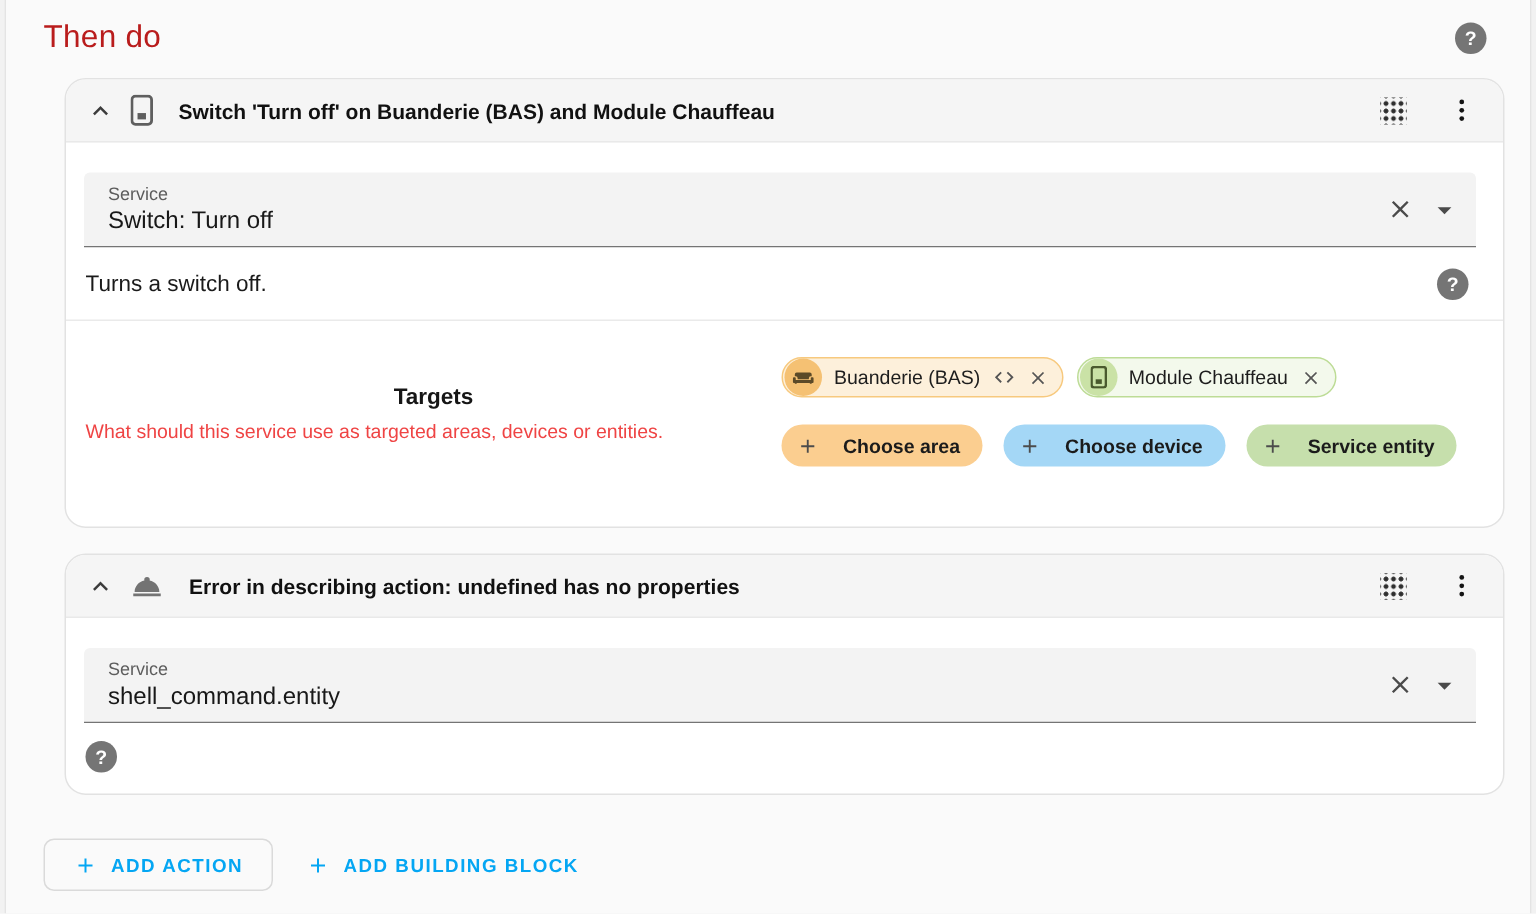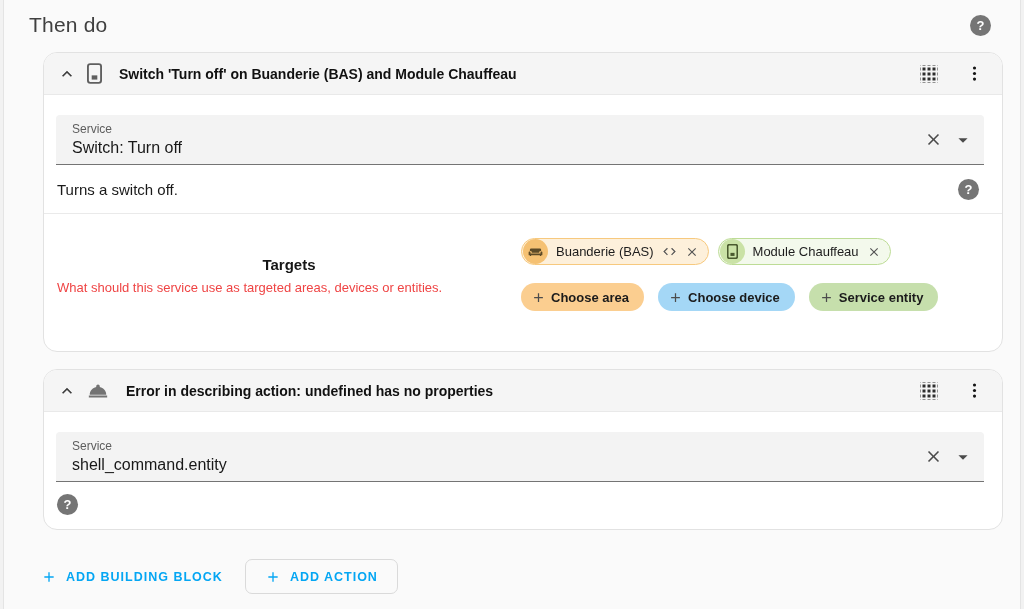--- a/index.html
+++ b/index.html
@@ -10,21 +10,21 @@
     font-family:"Liberation Sans","DejaVu Sans",sans-serif;
     color:#1c1c1c;
   }
   .frame {
     margin:0 3px; min-height:609px; background:#fafafa;
     border-left:1px solid #e4e4e4; border-right:1px solid #e4e4e4;
   }
   
   .page-header{ display:flex; align-items:center; justify-content:space-between;
     padding:13px 29px 15px 25px; }
-  .page-title{ margin:0; font-size:21px; font-weight:500; color:#404040; letter-spacing:.2px;}
+  .page-title{ margin:0; font-size:21px; font-weight:500; color:#b91c1c; letter-spacing:.2px;}
   .help{ width:21px;height:21px;border-radius:50%;background:#757575;color:#fff;
     font-size:13px;font-weight:bold;display:flex;align-items:center;justify-content:center;
     cursor:pointer; flex:0 0 auto; user-select:none;}
   
   .card{ margin:0 17px 17px 39px; background:#fff; border:1px solid #e2e2e2;
     border-radius:14px; overflow:hidden; }
   .card-header{ display:flex; align-items:center; height:42px; background:#f5f5f5;
     border-bottom:1px solid #e9e9e9; padding:0 16px 0 8px; cursor:pointer;}
   .icon-btn{ background:none;border:none;padding:0;display:flex;align-items:center;
     justify-content:center;cursor:pointer;}
@@ -58,21 +58,21 @@
   .chip-row{ display:flex; gap:9px; flex-wrap:wrap;}
   .chip-row.choosers{ gap:14px;}
   .chip{ display:inline-flex; align-items:center; height:27px; border-radius:14px;
     border:1px solid; padding:0 9px 0 1px; gap:8px; font-size:13px; font-weight:500;
     color:#1d1d1d; cursor:pointer; background:#fff;}
   .chip-avatar{ width:25px;height:25px;border-radius:50%;display:flex;
     align-items:center;justify-content:center;}
   .chip-x, .chip-code{ display:flex; align-items:center; background:none;border:none;
     padding:0; cursor:pointer;}
   .chooser{ display:inline-flex; align-items:center; height:28px; border-radius:14px;
-    border:none; padding:0 15px 0 10px; gap:5px; font-size:13px; font-weight:700;
+    border:none; padding:0 15px 0 10px; gap:16px; font-size:13px; font-weight:700;
     color:#1b1b1b; cursor:pointer;}
   
   .help-left{ margin:12px 0 14px 13px;}
   
   .footer{ display:flex; align-items:center; gap:10px; margin:29px 0 0 25px; padding-bottom:13px;}
   .btn{ display:inline-flex; align-items:center; gap:9px; height:35px;
     font-size:12.5px; font-weight:700; letter-spacing:1px; color:#04a6f3;
     background:transparent; cursor:pointer; border:none;}
   .btn-outlined{ border:1px solid #dadada; border-radius:7px; padding:0 19px;}
   .btn-text{ padding:0 12px;}
@@ -253,27 +253,27 @@
             </svg>
         </button>
       </div>
       <div class="help help-left">
         <span>?</span>
       </div>
     </div>
   </section>
 
   <div class="footer">
+    <button class="btn btn-outlined" style="color: rgb(4, 166, 243);">
+      <svg width="16" height="16" viewBox="0 0 24 24" fill="currentColor">
+          <path d="M19 13h-6v6h-2v-6H5v-2h6V5h2v6h6z"></path>
+        </svg>
+      <span>ADD ACTION</span>
+    </button>
     <button class="btn btn-text" style="color: rgb(4, 166, 243);">
       <svg width="16" height="16" viewBox="0 0 24 24" fill="currentColor">
           <path d="M19 13h-6v6h-2v-6H5v-2h6V5h2v6h6z"></path>
         </svg>
       <span>ADD BUILDING BLOCK</span>
     </button>
-    <button class="btn btn-outlined" style="color: rgb(4, 166, 243);">
-      <svg width="16" height="16" viewBox="0 0 24 24" fill="currentColor">
-          <path d="M19 13h-6v6h-2v-6H5v-2h6V5h2v6h6z"></path>
-        </svg>
-      <span>ADD ACTION</span>
-    </button>
   </div>
 
 </div>
 
 </body></html>

